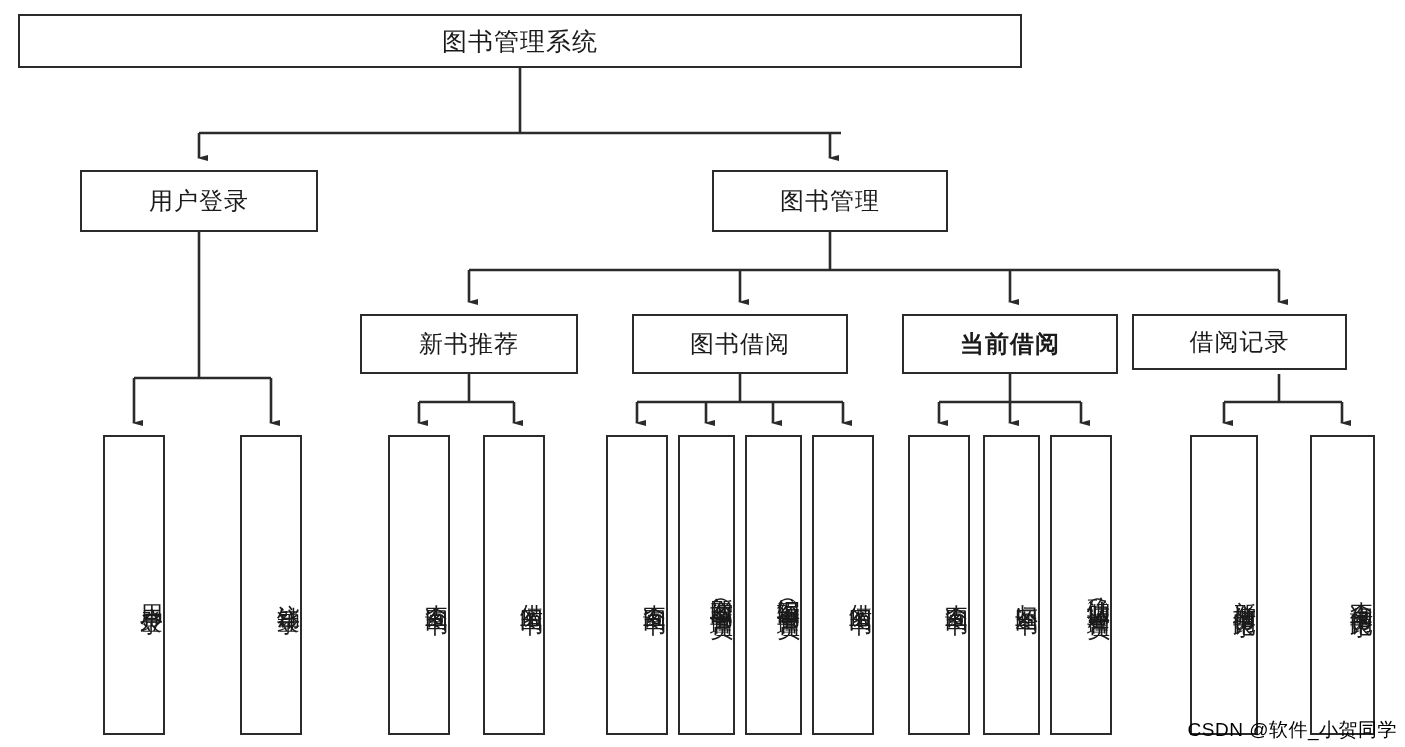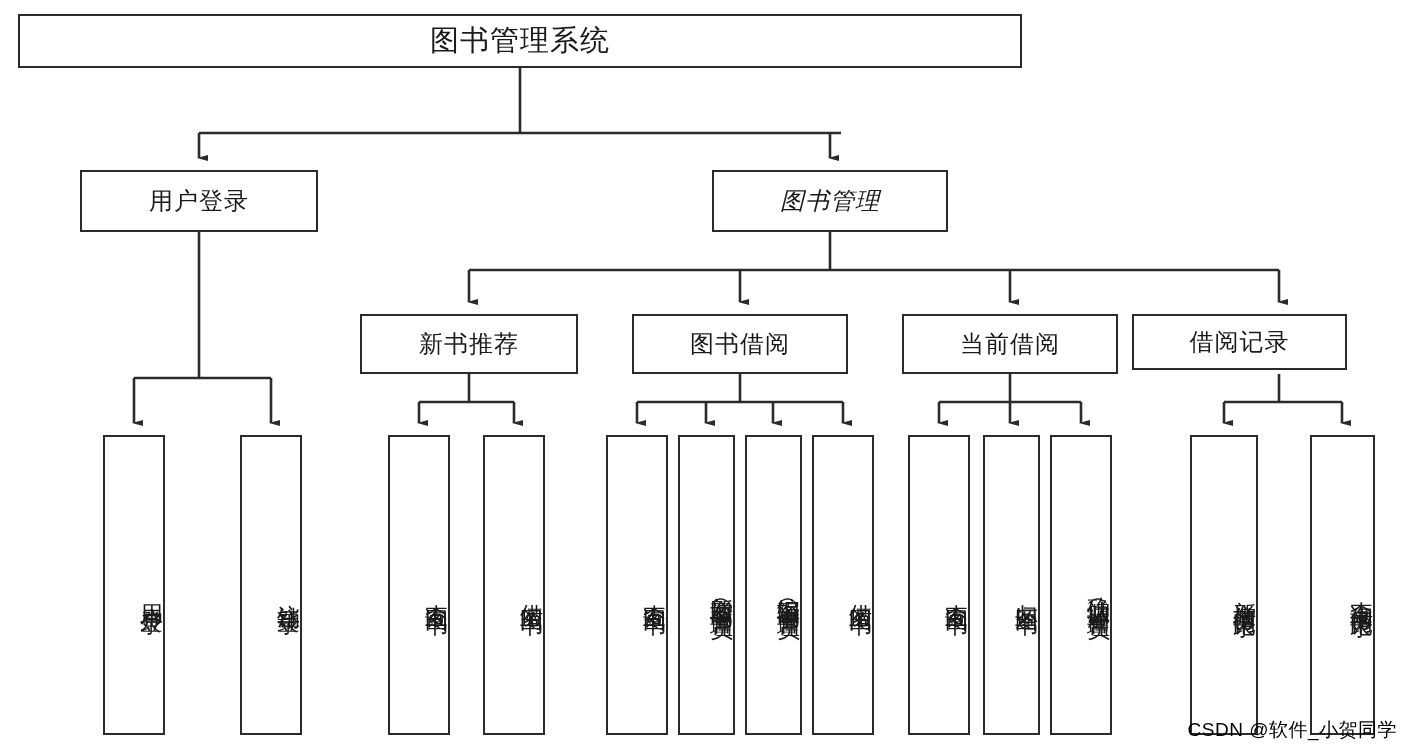--- a/index.html
+++ b/index.html
@@ -33,21 +33,21 @@
     display: flex;
     align-items: center;
     justify-content: center;
     color: #1a1a1a;
   }
   .node.horiz {
     font-size: 24px;
     letter-spacing: 1px;
   }
   .node.root {
-    font-size: 29px;
+    font-size: 25px;
   }
   .node.vert {
     writing-mode: vertical-rl;
     text-orientation: upright;
     font-size: 23px;
     letter-spacing: 3px;
     padding-top: 14px;
     align-items: flex-start;
     justify-content: center;
     line-height: 1.0;
@@ -122,31 +122,31 @@
     </g>
   </svg>
 
   <div class="node horiz root" style="left:18px; top:14px; width:1004px; height:54px;">
     <span>图书管理系统</span>
   </div>
 
   <div class="node horiz" style="left:80px; top:170px; width:238px; height:62px;">
     <span>用户登录</span>
   </div>
-  <div class="node horiz" style="left:712px; top:170px; width:236px; height:62px;font-style:italic;">
+  <div class="node horiz" style="left:712px; top:170px; width:236px; height:62px;">
     <span>图书管理</span>
   </div>
 
   <div class="node horiz" style="left:632px; top:314px; width:216px; height:60px;">
     <span>图书借阅</span>
   </div>
   <div class="node horiz" style="left:360px; top:314px; width:218px; height:60px;">
     <span>新书推荐</span>
   </div>
-  <div class="node horiz" style="left:902px; top:314px; width:216px; height:60px;">
+  <div class="node horiz" style="left:902px; top:314px; width:216px; height:60px;font-weight:bold;">
     <span>当前借阅</span>
   </div>
   <div class="node horiz" style="left:1132px; top:314px; width:215px; height:56px;">
     <span>借阅记录</span>
   </div>
 
   <div class="node vert" style="left:103px; top:435px; width:62px; height:300px;">
     <span class="vlabel">用户登录</span>
   </div>
   <div class="node vert" style="left:240px; top:435px; width:62px; height:300px;">

